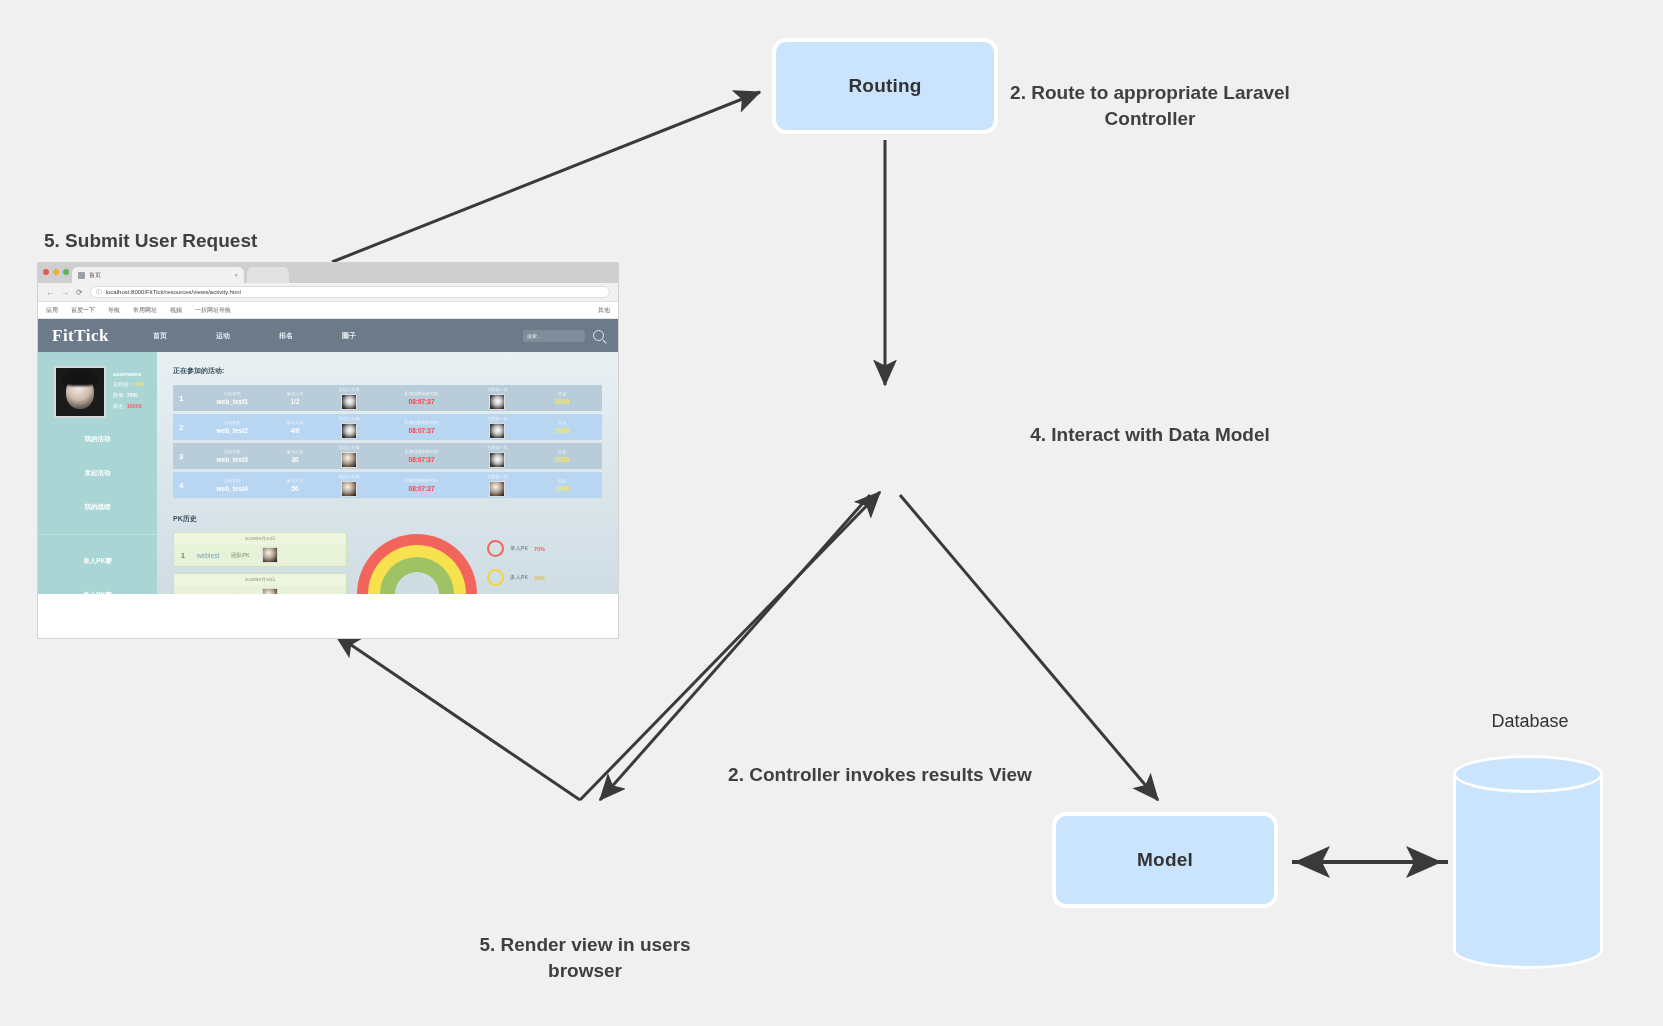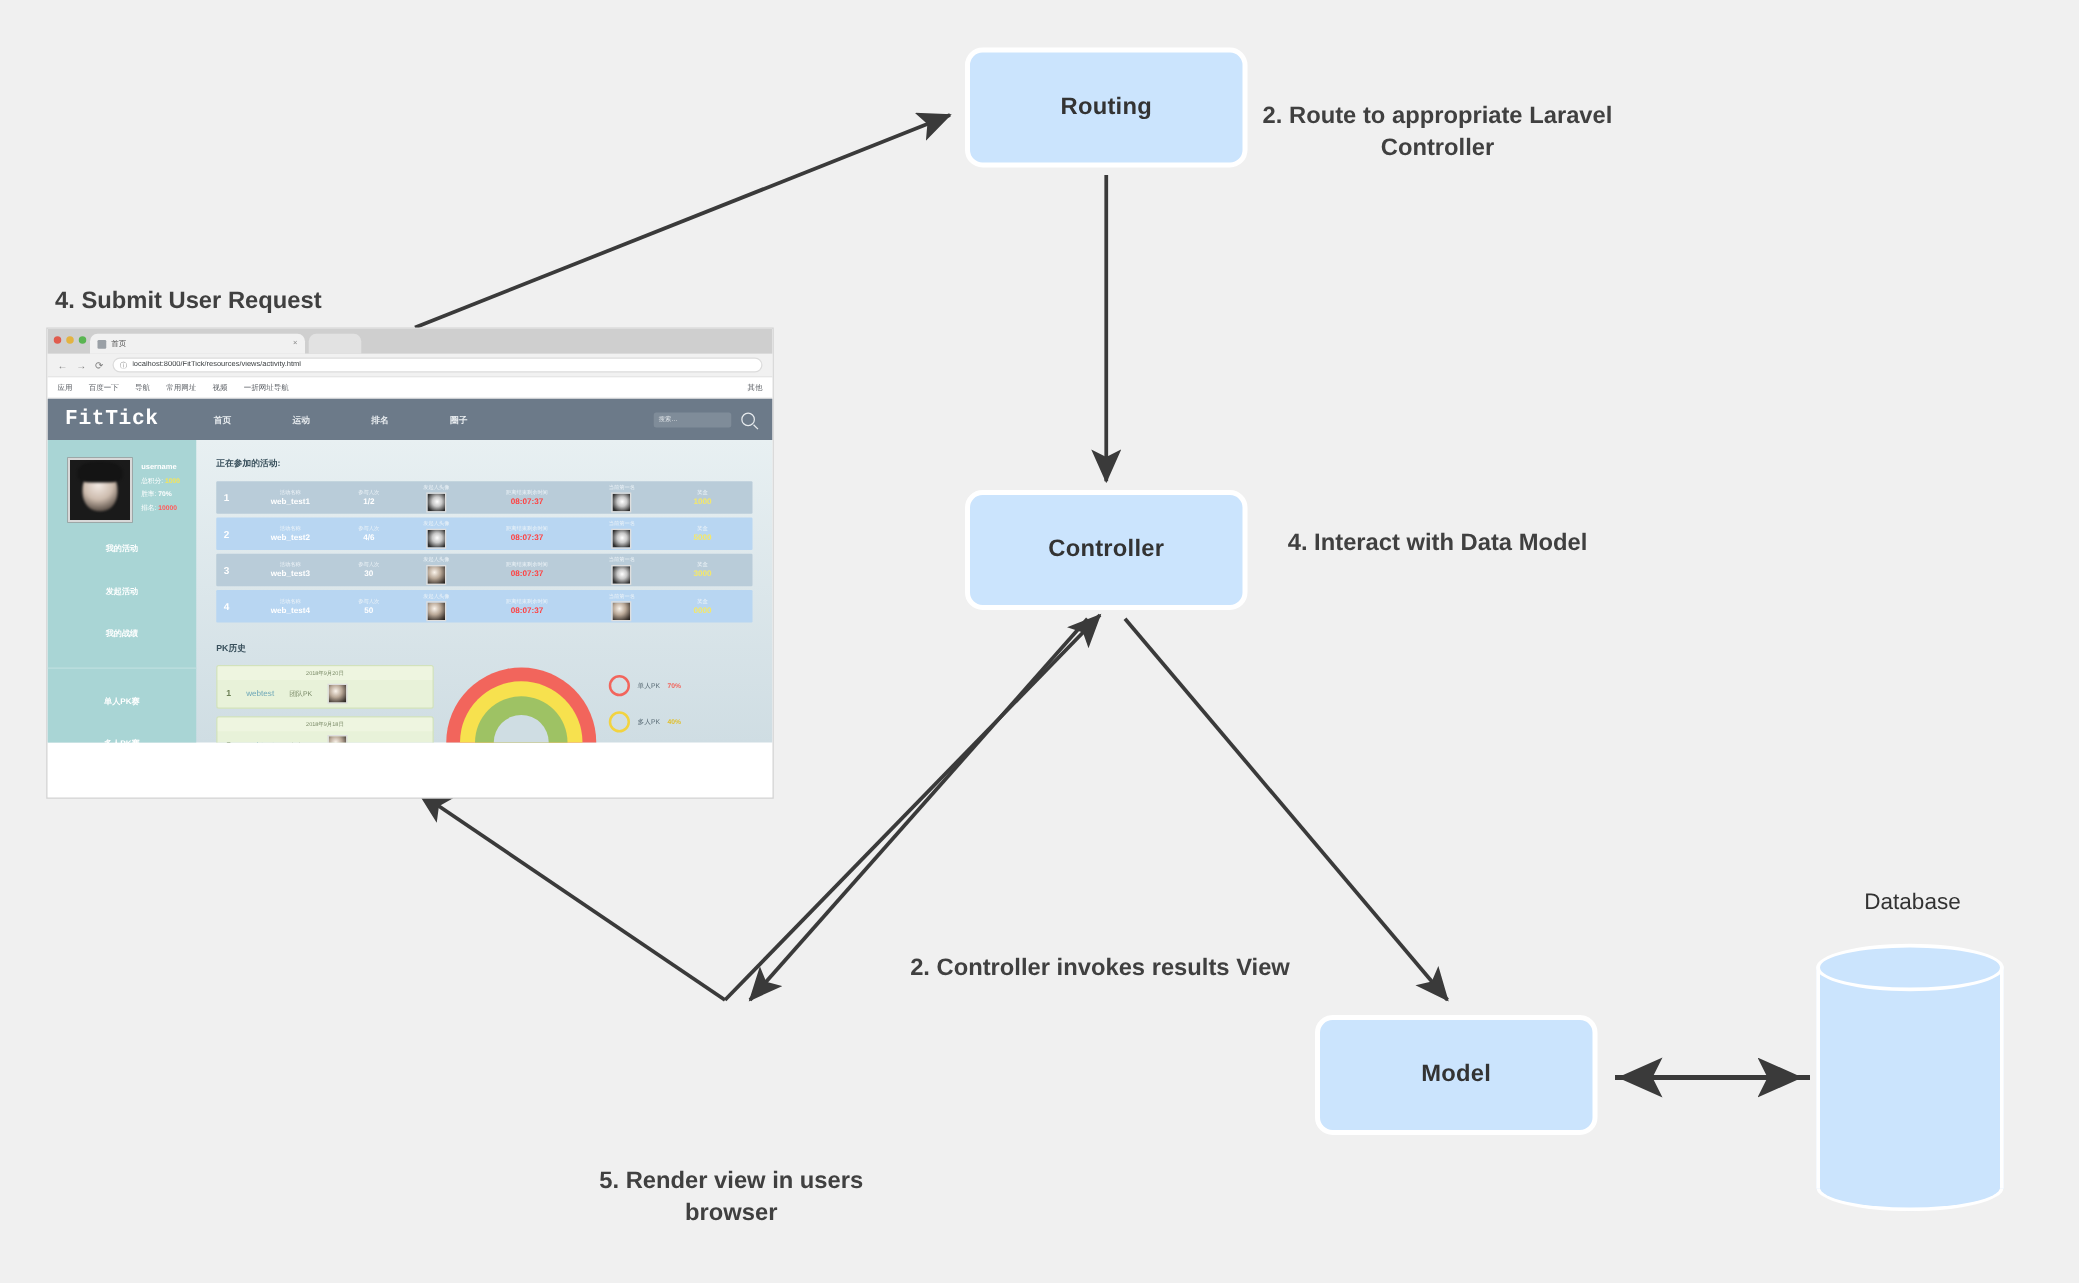--- a/index.html
+++ b/index.html
@@ -102,21 +102,21 @@
   .bm{font-size:6px;color:#5f6368;filter:blur(.55px);white-space:nowrap;}
   .bm.last{margin-left:auto;}
 
   
   #app-nav{
     height:33px;background:#6c7a89;display:flex;align-items:center;
     padding:0 14px;box-sizing:border-box;position:relative;
   }
   #app-logo{
     font-size:17px;font-weight:bold;color:#ffffff;letter-spacing:.5px;
-    font-family:Liberation Mono, monospace;
+    font-family:Liberation Serif, serif;
   }
   #app-nav .menu{display:flex;gap:49px;margin-left:44px;}
   #app-nav .menu span{font-size:7px;color:#e9edf0;filter:blur(.5px);font-weight:bold;}
   #app-search{
     margin-left:auto;display:flex;align-items:center;gap:8px;
   }
   #app-search .sbox{
     width:62px;height:12px;background:#7f8c99;border-radius:2px;
     font-size:5px;color:#dfe4e8;display:flex;align-items:center;
     padding-left:4px;box-sizing:border-box;filter:blur(.4px);
@@ -245,35 +245,32 @@
 
     <line x1="580" y1="800" x2="335" y2="634" stroke="#3a3a3a" stroke-width="3" marker-end="url(#ah)"></line>
 
     <line x1="1292" y1="862" x2="1440" y2="862" stroke="#3a3a3a" stroke-width="4" marker-end="url(#ah)"></line>
     <line x1="1448" y1="862" x2="1296" y2="862" stroke="#3a3a3a" stroke-width="4" marker-end="url(#ah2)"></line>
   </svg>
 
   <div class="node" id="node-routing">
     <span>Routing</span>
   </div>
-  <div class="node" id="node-controller">
-    <span>Controller</span>
-  </div>
   <div class="node" id="node-model">
     <span>Model</span>
   </div>
 
   <div id="db-label">Database</div>
   <div id="db-wrap">
     <div id="db-bottom"></div>
     <div id="db-body"></div>
     <div id="db-top"></div>
   </div>
 
-  <div class="note" id="note-1">4. Submit User Request</div>
+  <div class="note" id="note-1">5. Submit User Request</div>
   <div class="note" id="note-2">2. Route to appropriate Laravel Controller</div>
   <div class="note" id="note-3">4. Interact with Data Model</div>
   <div class="note" id="note-4">2. Controller invokes results View</div>
   <div class="note" id="note-5">5. Render view in users browser</div>
 
   <div id="browser">
 
     <div id="br-titlebar">
       <div id="br-dots">
         <div class="dot r"></div>

